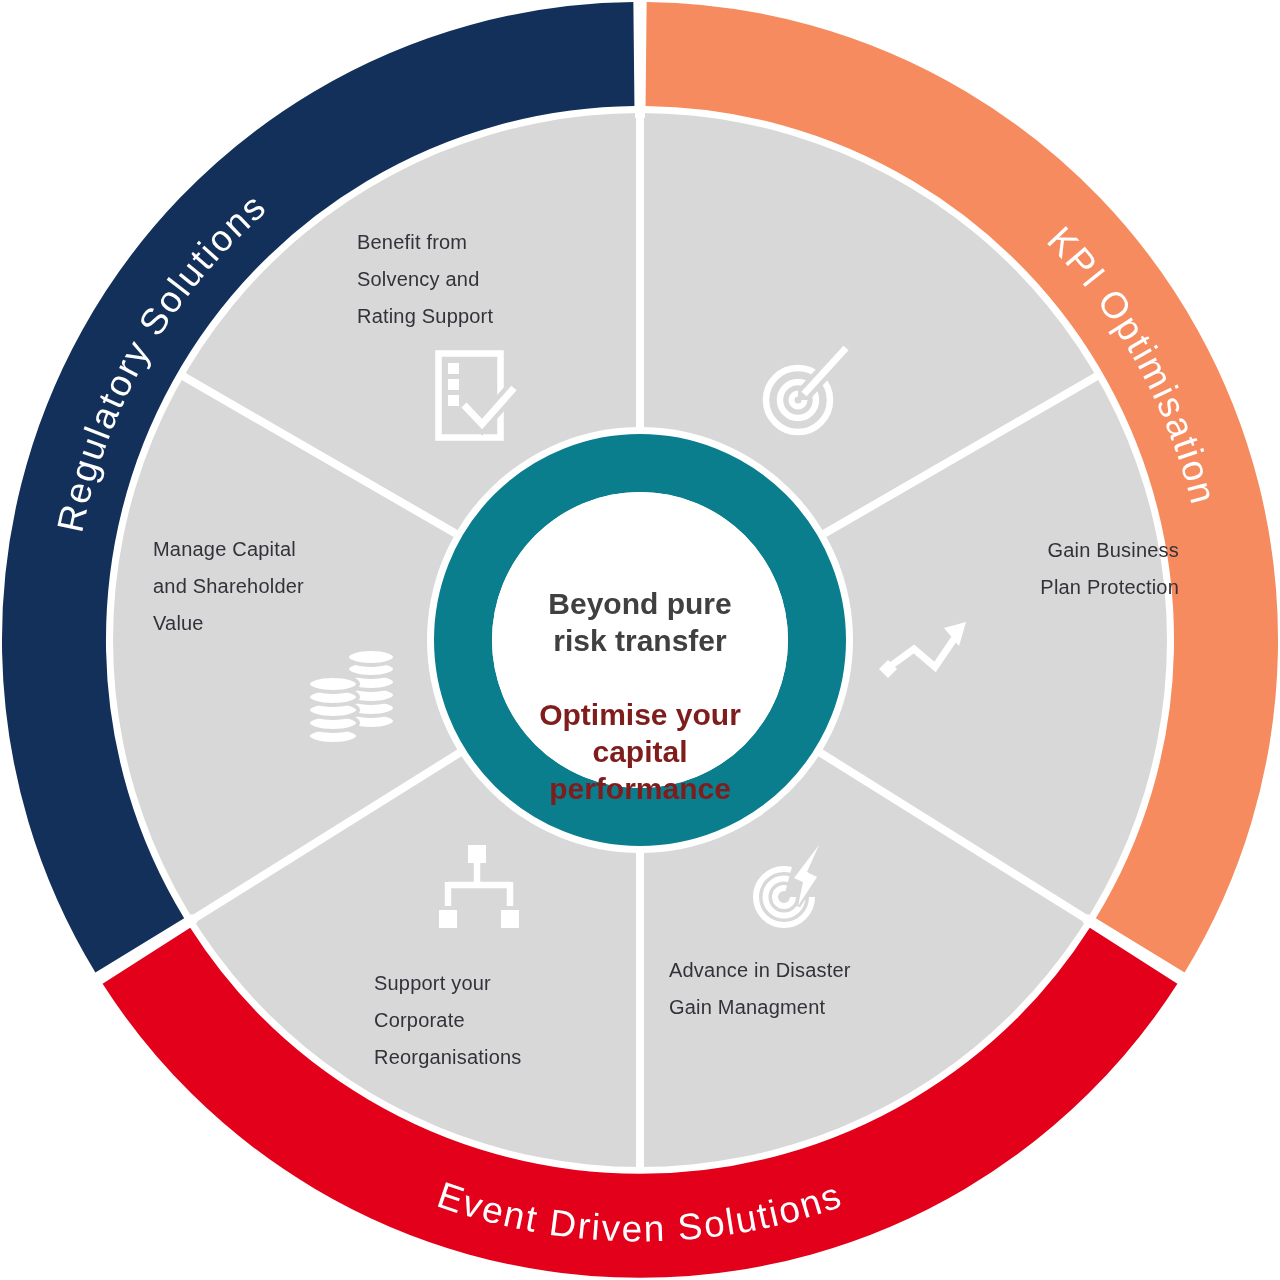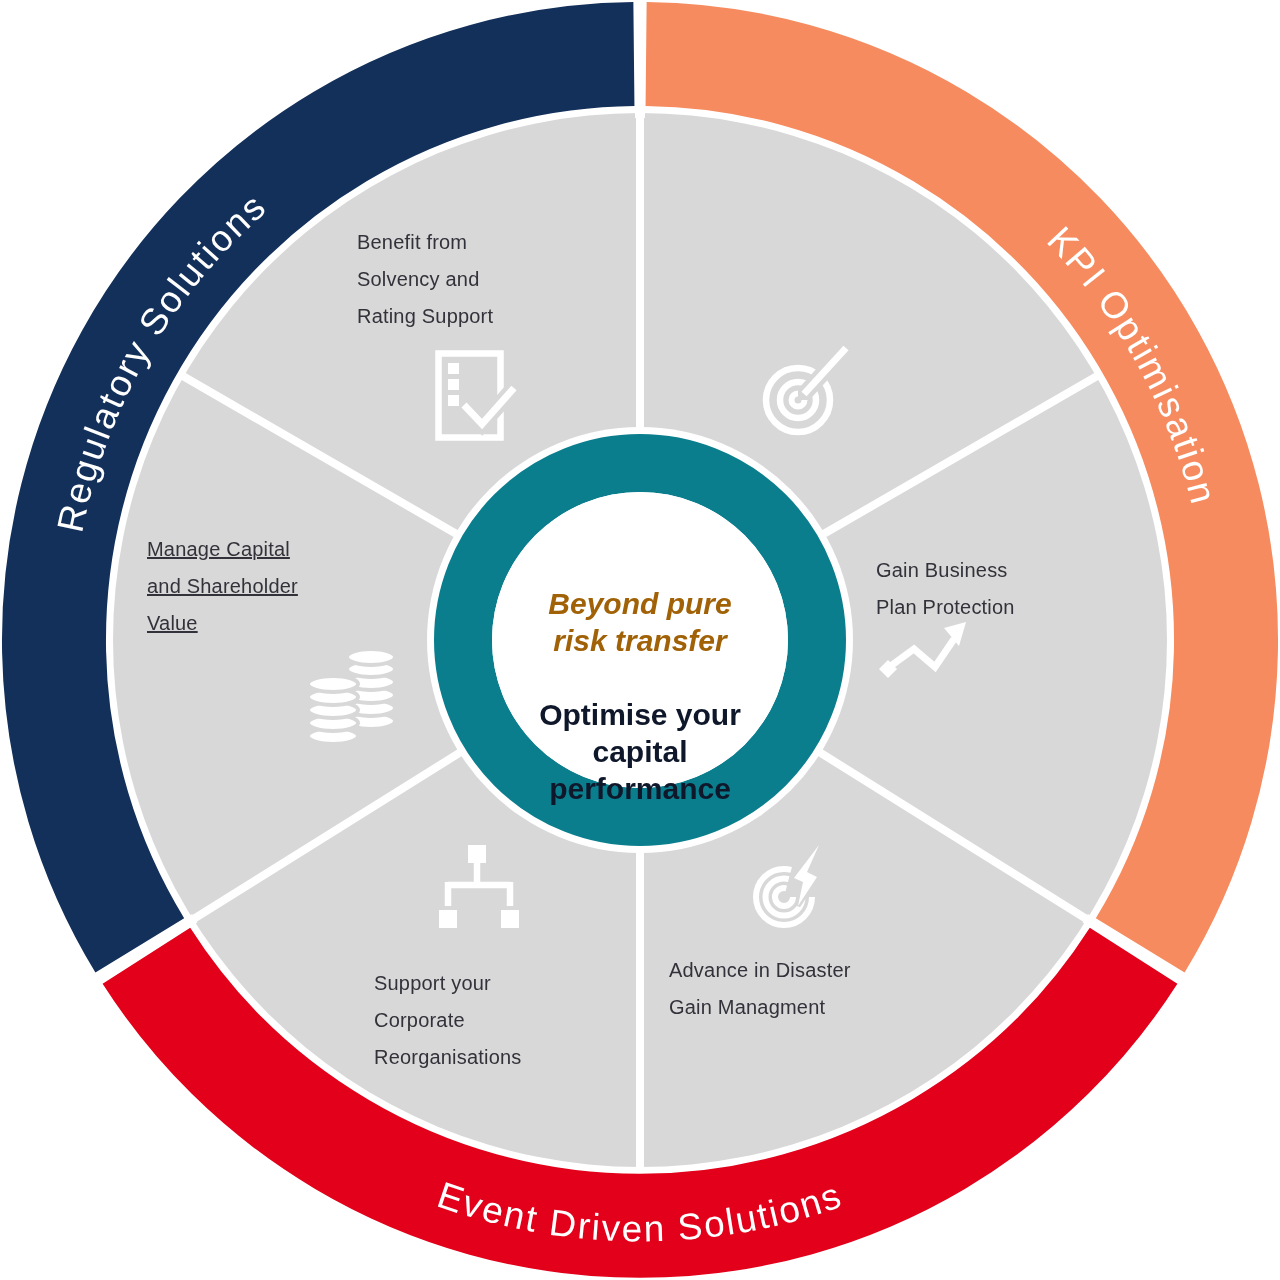--- a/index.html
+++ b/index.html
@@ -8,30 +8,30 @@
     background:#ffffff;
     font-family:"Liberation Sans","DejaVu Sans",sans-serif;
   }
   .canvas svg{position:absolute;left:0;top:0;}
   .seg-label{
     position:absolute;font-size:20px;line-height:37px;color:#32323a;
     white-space:pre-line;letter-spacing:0.2px;
   }
   #seg-benefit{left:357px;top:224px;width:255px;}
   #seg-retention{left:671px;top:224px;width:305px;}
-  #seg-gain{left:876px;top:532px;width:264px;text-align:left;margin-top:20px;}
+  #seg-gain{left:915px;top:532px;width:264px;text-align:right;}
   #seg-advance{left:669px;top:952px;width:315px;}
   #seg-support{left:374px;top:953px;width:265px;margin-top:12px;}
-  #seg-manage{left:147px;top:531px;width:265px;text-decoration:underline;}
+  #seg-manage{left:153px;top:531px;width:265px;}
   .center-block{
     position:absolute;left:478px;top:548px;width:324px;text-align:center;
     font-weight:bold;font-size:30px;line-height:37px;white-space:pre-line;
   }
-  .center-headline{color:#a16207;display:block;font-style:italic;}
-  .center-subline{color:#0f172a;display:block;}
+  .center-headline{color:#404040;display:block;}
+  .center-subline{color:#7f1d1d;display:block;}
   .ring-label{font-size:37px;letter-spacing:2px;fill:#ffffff;}
 </style>
 </head>
 <body>
 
 <div class="canvas">
 
   <svg width="1280" height="1280" viewBox="0 0 1280 1280">
     <defs>
       <path id="arc-regulatory" d="M 204.9 1005.2 A 568 568 0 0 1 738.6 80.6"></path>

